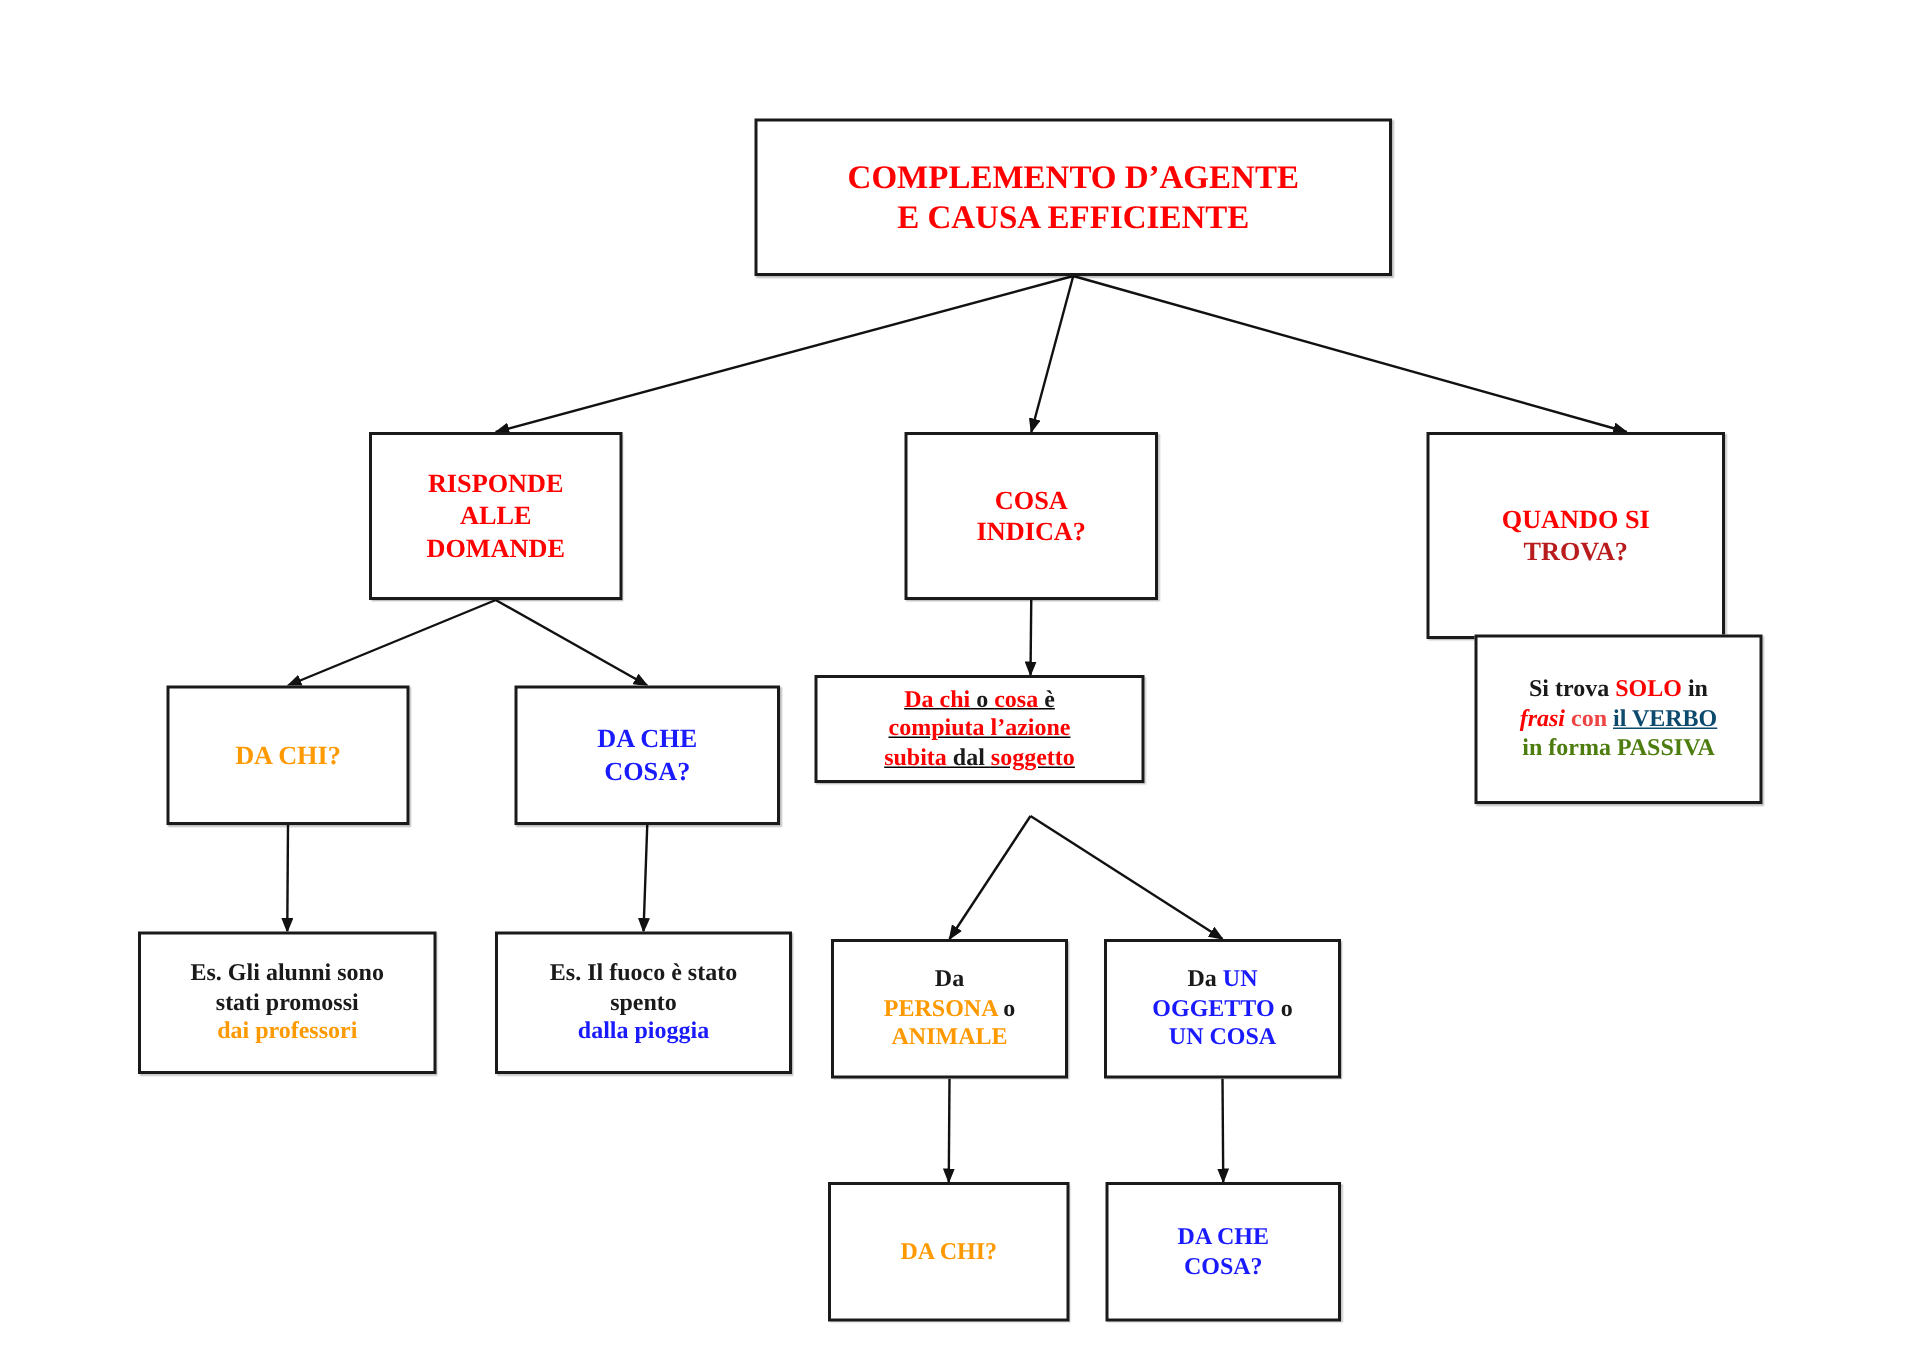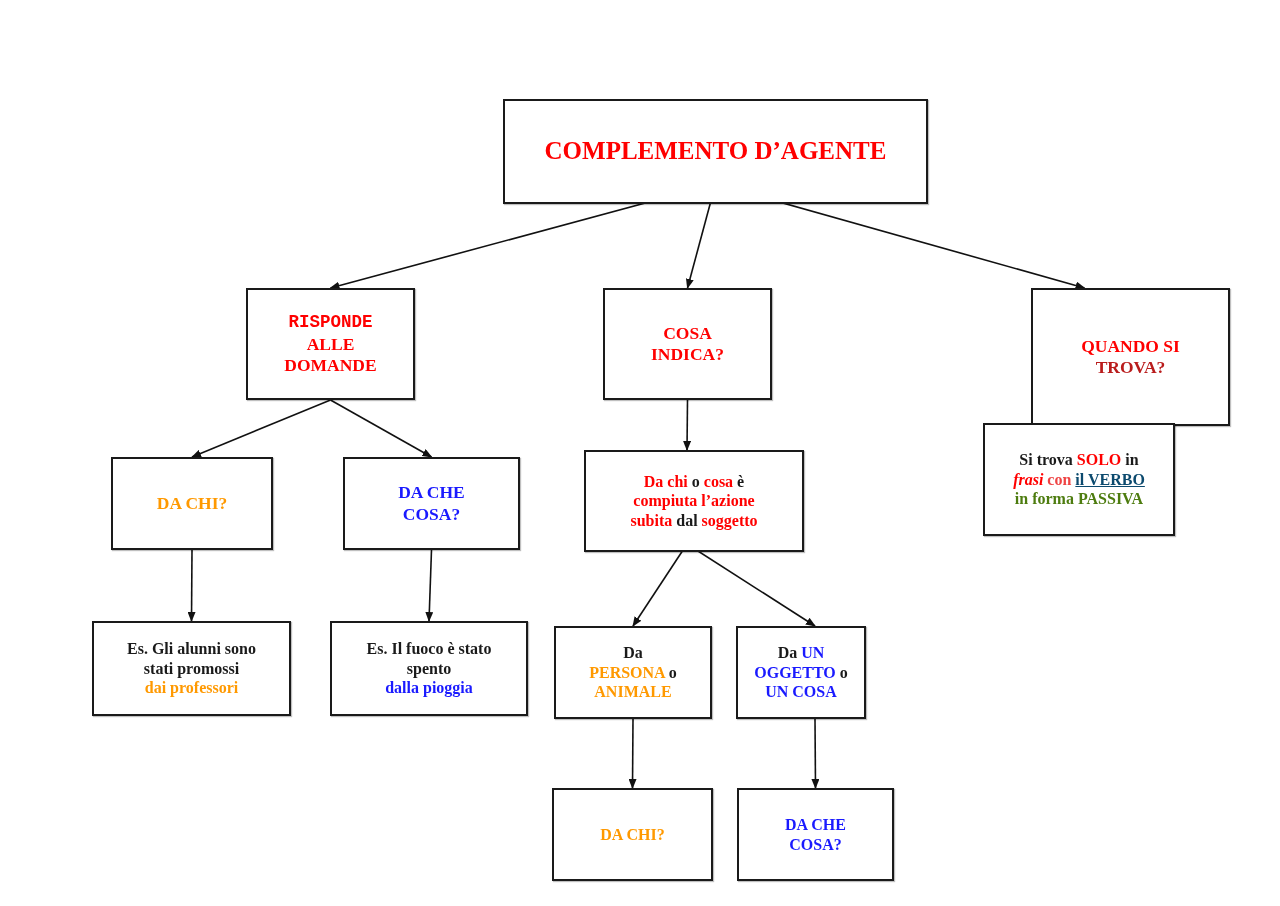--- a/index.html
+++ b/index.html
@@ -3,21 +3,21 @@
 <meta charset="utf-8">
 <style>
   html, body { margin: 0; padding: 0; background: #ffffff; }
   body { width: 1280px; height: 906px; position: relative; overflow: hidden;
          font-family: "Liberation Serif", "DejaVu Serif", serif; }
   #edges { position: absolute; left: 0; top: 0; width: 1280px; height: 906px; pointer-events: none; }
   .node { position: absolute; box-sizing: border-box; border: 2px solid #1a1a1a;
           background: #ffffff; display: flex; align-items: center; justify-content: center;
           text-align: center; font-weight: bold; box-shadow: 1px 1px 1px rgba(0,0,0,0.25); }
   .node .txt { line-height: 1.22; }
-  .title { font-size: 25px; margin-top: 20px; }
+  .title { font-size: 22px; }
   .lg { font-size: 17.5px; }
   .md { font-size: 16px; }
 </style>
 </head>
 <body>
 
 <svg id="edges" xmlns="http://www.w3.org/2000/svg">
   <defs>
     <marker id="arrowhead" markerWidth="10" markerHeight="8" refX="9" refY="4" orient="auto" markerUnits="userSpaceOnUse">
       <path d="M0,0 L10,4 L0,8 Z" fill="#111111"></path>
@@ -34,59 +34,60 @@
     <line x1="431.5" y1="550" x2="429" y2="621" stroke="#111111" stroke-width="1.6" marker-end="url(#arrowhead)"></line>
     <line x1="687" y1="544" x2="633" y2="626" stroke="#111111" stroke-width="1.6" marker-end="url(#arrowhead)"></line>
     <line x1="687" y1="544" x2="815" y2="626" stroke="#111111" stroke-width="1.6" marker-end="url(#arrowhead)"></line>
     <line x1="633" y1="719" x2="632.5" y2="788" stroke="#111111" stroke-width="1.6" marker-end="url(#arrowhead)"></line>
     <line x1="815" y1="719" x2="815.5" y2="788" stroke="#111111" stroke-width="1.6" marker-end="url(#arrowhead)"></line>
   </svg>
 
 <div class="node title" style="left:503px; top:79px; width:425px; height:105px;">
   <div class="txt">
       <div><span style="color: rgb(255, 0, 0); white-space: pre;">COMPLEMENTO D’AGENTE</span></div>
+      <div><span style="color: rgb(255, 0, 0); white-space: pre;">E CAUSA EFFICIENTE</span></div>
     </div>
 </div>
 
 <div class="node lg" style="left:246px; top:288px; width:169px; height:112px;">
   <div class="txt">
-      <div><span style="color: rgb(255, 0, 0); white-space: pre; font-family: Liberation Mono, monospace;">RISPONDE</span></div>
+      <div><span style="color: rgb(255, 0, 0); white-space: pre;">RISPONDE</span></div>
       <div><span style="color: rgb(255, 0, 0); white-space: pre;">ALLE</span></div>
       <div><span style="color: rgb(255, 0, 0); white-space: pre;">DOMANDE</span></div>
     </div>
 </div>
 
 <div class="node lg" style="left:603px; top:288px; width:169px; height:112px;">
   <div class="txt">
       <div><span style="color: rgb(255, 0, 0); white-space: pre;">COSA</span></div>
       <div><span style="color: rgb(255, 0, 0); white-space: pre;">INDICA?</span></div>
     </div>
 </div>
 
-<div class="node lg" style="left:1031px; top:288px; width:199px; height:138px;align-items:center;">
+<div class="node lg" style="left:951px; top:288px; width:199px; height:138px;align-items:center;">
   <div class="txt">
       <div><span style="color: rgb(255, 0, 0); white-space: pre;">QUANDO SI</span></div>
       <div><span style="color: #b91c1c; white-space: pre;">TROVA?</span></div>
     </div>
 </div>
 
 <div class="node lg" style="left:111px; top:457px; width:162px; height:93px;">
   <div class="txt">
       <div><span style="color: rgb(255, 153, 0); white-space: pre;">DA CHI?</span></div>
     </div>
 </div>
 
 <div class="node lg" style="left:343px; top:457px; width:177px; height:93px;">
   <div class="txt">
       <div><span style="color: rgb(26, 26, 255); white-space: pre;">DA CHE</span></div>
       <div><span style="color: rgb(26, 26, 255); white-space: pre;">COSA?</span></div>
     </div>
 </div>
 
-<div class="node md" style="left:584px; top:450px; width:220px; height:102px;">
+<div class="node md" style="left:543px; top:450px; width:220px; height:72px;text-decoration:underline;">
   <div class="txt">
       <div><span style="color: rgb(255, 0, 0); white-space: pre;">Da chi</span><span style="color: rgb(26, 26, 26); white-space: pre;"> o </span><span style="color: rgb(255, 0, 0); white-space: pre;">cosa</span><span style="color: rgb(26, 26, 26); white-space: pre;"> è</span></div>
       <div><span style="color: rgb(255, 0, 0); white-space: pre;">compiuta l’azione</span></div>
       <div><span style="color: rgb(255, 0, 0); white-space: pre;">subita</span><span style="color: rgb(26, 26, 26); white-space: pre;"> dal </span><span style="color: rgb(255, 0, 0); white-space: pre;">soggetto</span></div>
     </div>
 </div>
 
 <div class="node md" style="left:983px; top:423px; width:192px; height:113px;">
   <div class="txt">
       <div><span style="color: rgb(26, 26, 26); white-space: pre;">Si trova </span><span style="color: rgb(255, 0, 0); white-space: pre;">SOLO</span><span style="color: rgb(26, 26, 26); white-space: pre;"> in</span></div>
@@ -112,21 +113,21 @@
 </div>
 
 <div class="node md" style="left:554px; top:626px; width:158px; height:93px;">
   <div class="txt">
       <div><span style="color: rgb(26, 26, 26); white-space: pre;">Da</span></div>
       <div><span style="color: rgb(255, 153, 0); white-space: pre;">PERSONA</span><span style="color: rgb(26, 26, 26); white-space: pre;"> o</span></div>
       <div><span style="color: rgb(255, 153, 0); white-space: pre;">ANIMALE</span></div>
     </div>
 </div>
 
-<div class="node md" style="left:736px; top:626px; width:130px; height:93px;">
+<div class="node md" style="left:736px; top:626px; width:158px; height:93px;">
   <div class="txt">
       <div><span style="color: rgb(26, 26, 26); white-space: pre;">Da </span><span style="color: rgb(26, 26, 255); white-space: pre;">UN</span></div>
       <div><span style="color: rgb(26, 26, 255); white-space: pre;">OGGETTO</span><span style="color: rgb(26, 26, 26); white-space: pre;"> o</span></div>
       <div><span style="color: rgb(26, 26, 255); white-space: pre;">UN COSA</span></div>
     </div>
 </div>
 
 <div class="node md" style="left:552px; top:788px; width:161px; height:93px;">
   <div class="txt">
       <div><span style="color: rgb(255, 153, 0); white-space: pre;">DA CHI?</span></div>

